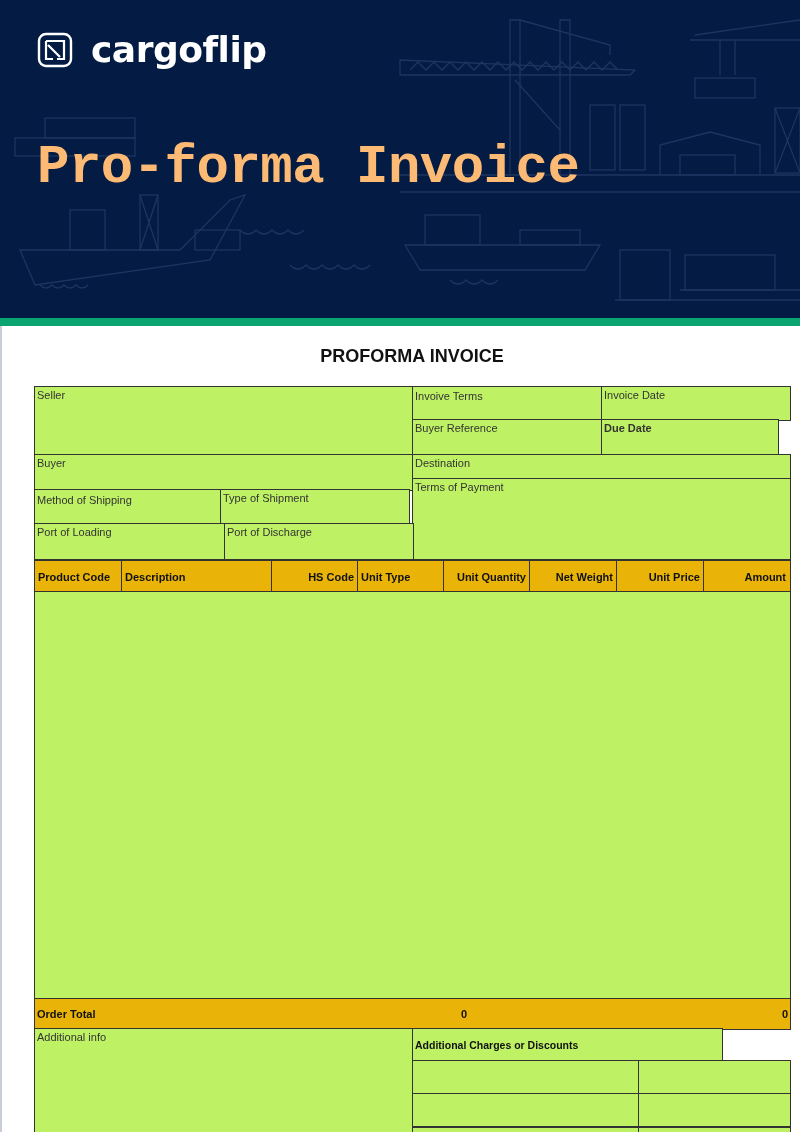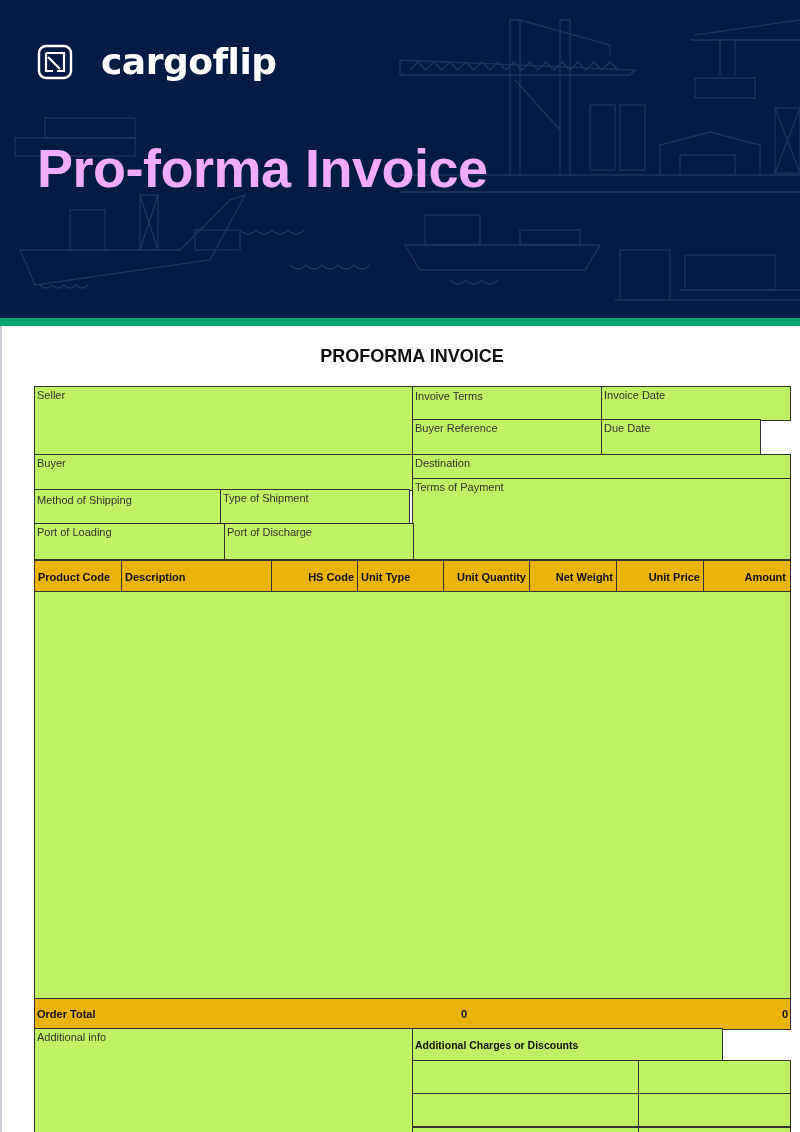--- a/index.html
+++ b/index.html
@@ -1,23 +1,23 @@
 <!DOCTYPE html>
 <html><head>
 <meta charset="utf-8">
 <style>
   * { box-sizing: border-box; margin: 0; padding: 0; }
   html, body { width: 800px; height: 1132px; overflow: hidden; background: #ffffff; }
   body { font-family: "Liberation Sans", sans-serif; position: relative; }
 
   .hero { position: absolute; left: 0; top: 0; width: 800px; height: 318px; background: #041c43; overflow: hidden; }
   .hero svg.bg { position: absolute; left: 0; top: 0; }
-  .brand { position: absolute; left: 37px; top: 42px; display: flex; align-items: center; gap: 28px; }
+  .brand { position: absolute; left: 37px; top: 30px; display: flex; align-items: center; gap: 18px; }
   .brand-text { color: #ffffff; font-family: "DejaVu Sans", sans-serif; font-weight: bold; font-size: 36px; letter-spacing: -0.5px; line-height: 40px; }
-  .hero-title { position: absolute; left: 37px; top: 136px; color: #f0abfc; font-family: Liberation Sans, sans-serif; font-weight: bold; font-size: 54px; letter-spacing: -0.5px; line-height: 64px; }
+  .hero-title { position: absolute; left: 37px; top: 136px; color: #fdba74; font-family: Liberation Mono, monospace; font-weight: bold; font-size: 54px; letter-spacing: -0.5px; line-height: 64px; }
   .green-bar { position: absolute; left: 0; top: 318px; width: 800px; height: 8px; background: #0aa470; }
   .page-edge { position: absolute; left: 0; top: 326px; width: 2px; height: 806px; background: #c7ced9; }
 
   .doc-title { position: absolute; left: 0; top: 346px; width: 824px; text-align: center; font-weight: bold; font-size: 18px; color: #111; }
 
   .cell { position: absolute; border: 1.5px solid #333; background: #bef264; }
   .lbl { position: absolute; left: 2px; top: 2px; font-size: 11px; color: #333; white-space: nowrap; }
   .hdr { background: #eab308; }
   .hlbl { position: absolute; top: 50%; transform: translateY(-50%); font-size: 11px; font-weight: bold; color: #111; white-space: nowrap; }
 </style>
@@ -90,21 +90,21 @@
 </div>
 <div class="cell" style="left:412px;top:386px;width:191px;height:35px;">
   <span class="lbl" style="top:3px">Invoive Terms</span>
 </div>
 <div class="cell" style="left:601px;top:386px;width:190px;height:35px;">
   <span class="lbl">Invoice Date</span>
 </div>
 <div class="cell" style="left:412px;top:419px;width:191px;height:37px;padding-left:44px;">
   <span class="lbl">Buyer Reference</span>
 </div>
-<div class="cell" style="left:601px;top:419px;width:160px;height:37px;">
+<div class="cell" style="left:601px;top:419px;width:178px;height:37px;font-weight:bold;">
   <span class="lbl">Due Date</span>
 </div>
 
 <div class="cell" style="left:34px;top:454px;width:380px;height:37px;">
   <span class="lbl">Buyer</span>
 </div>
 <div class="cell" style="left:412px;top:454px;width:379px;height:26px;">
   <span class="lbl">Destination</span>
 </div>
 <div class="cell" style="left:34px;top:489px;width:192px;height:36px;">

